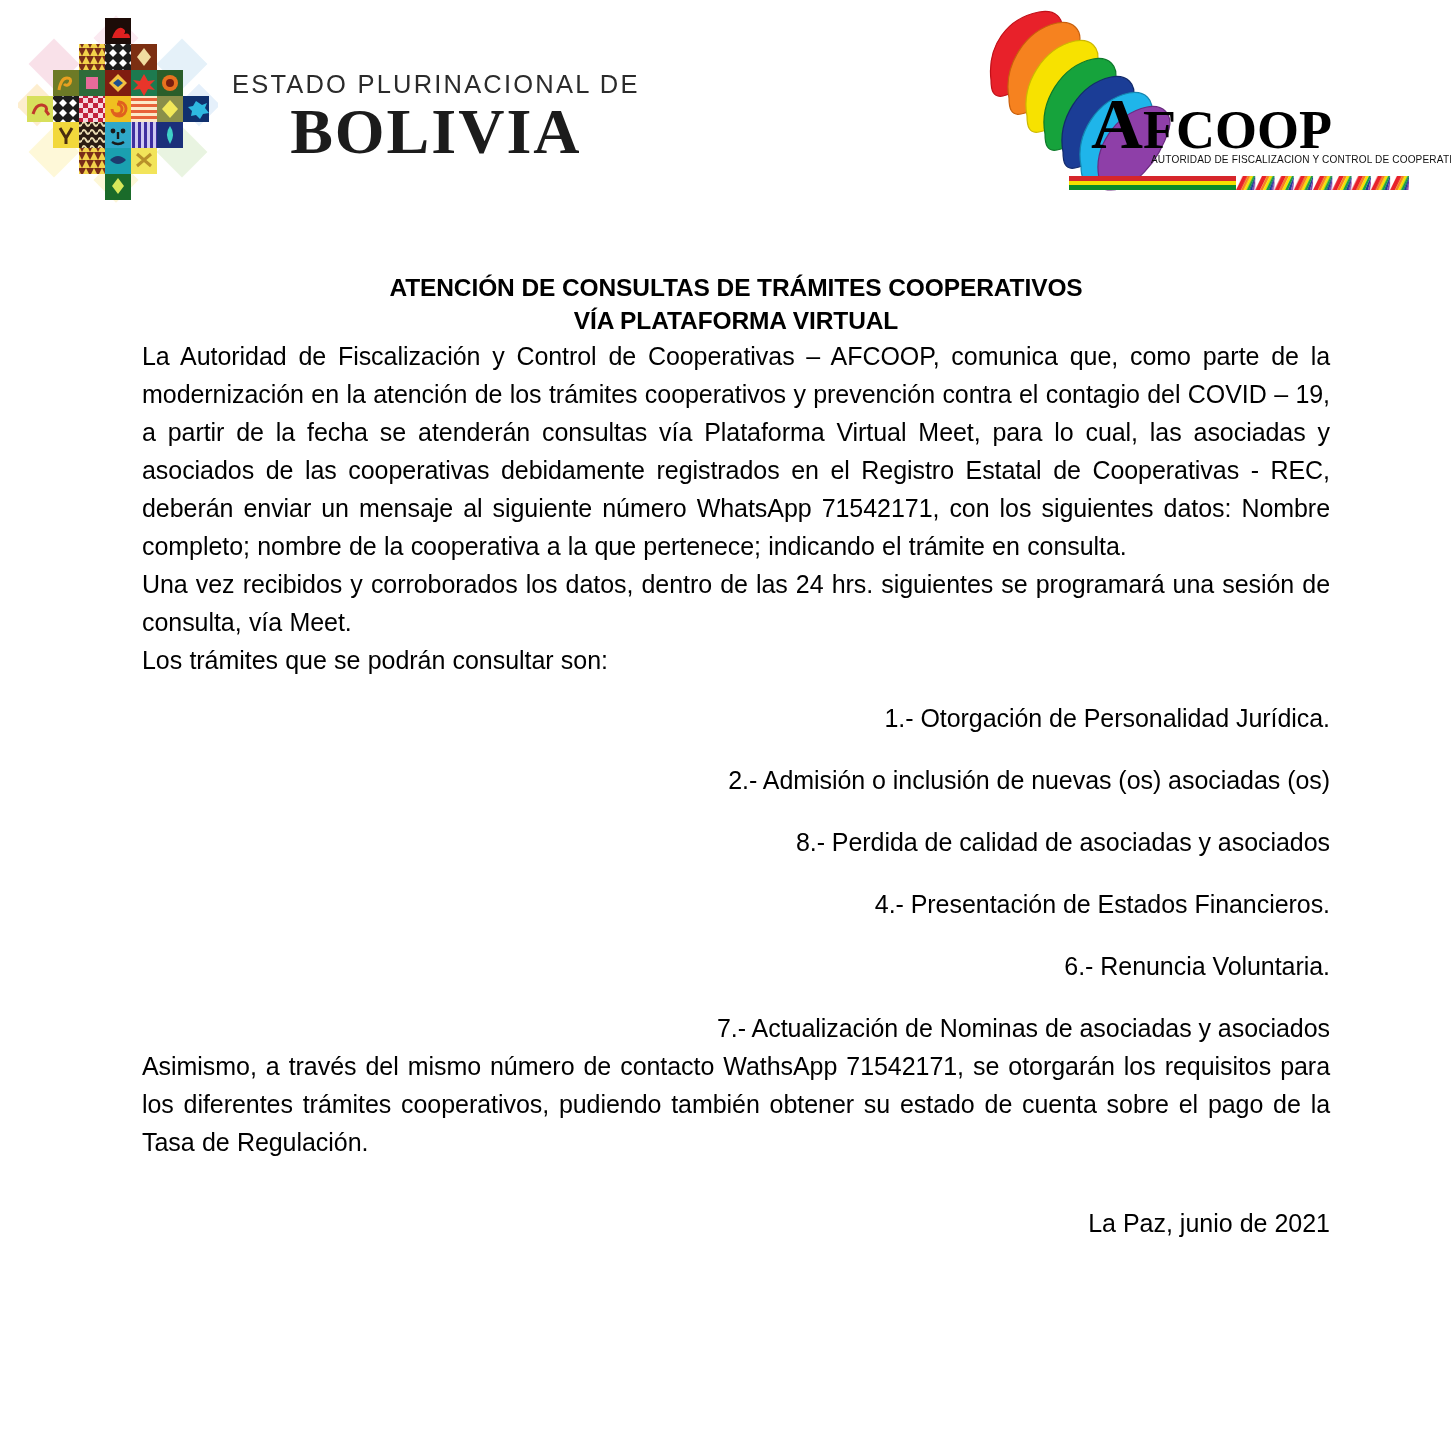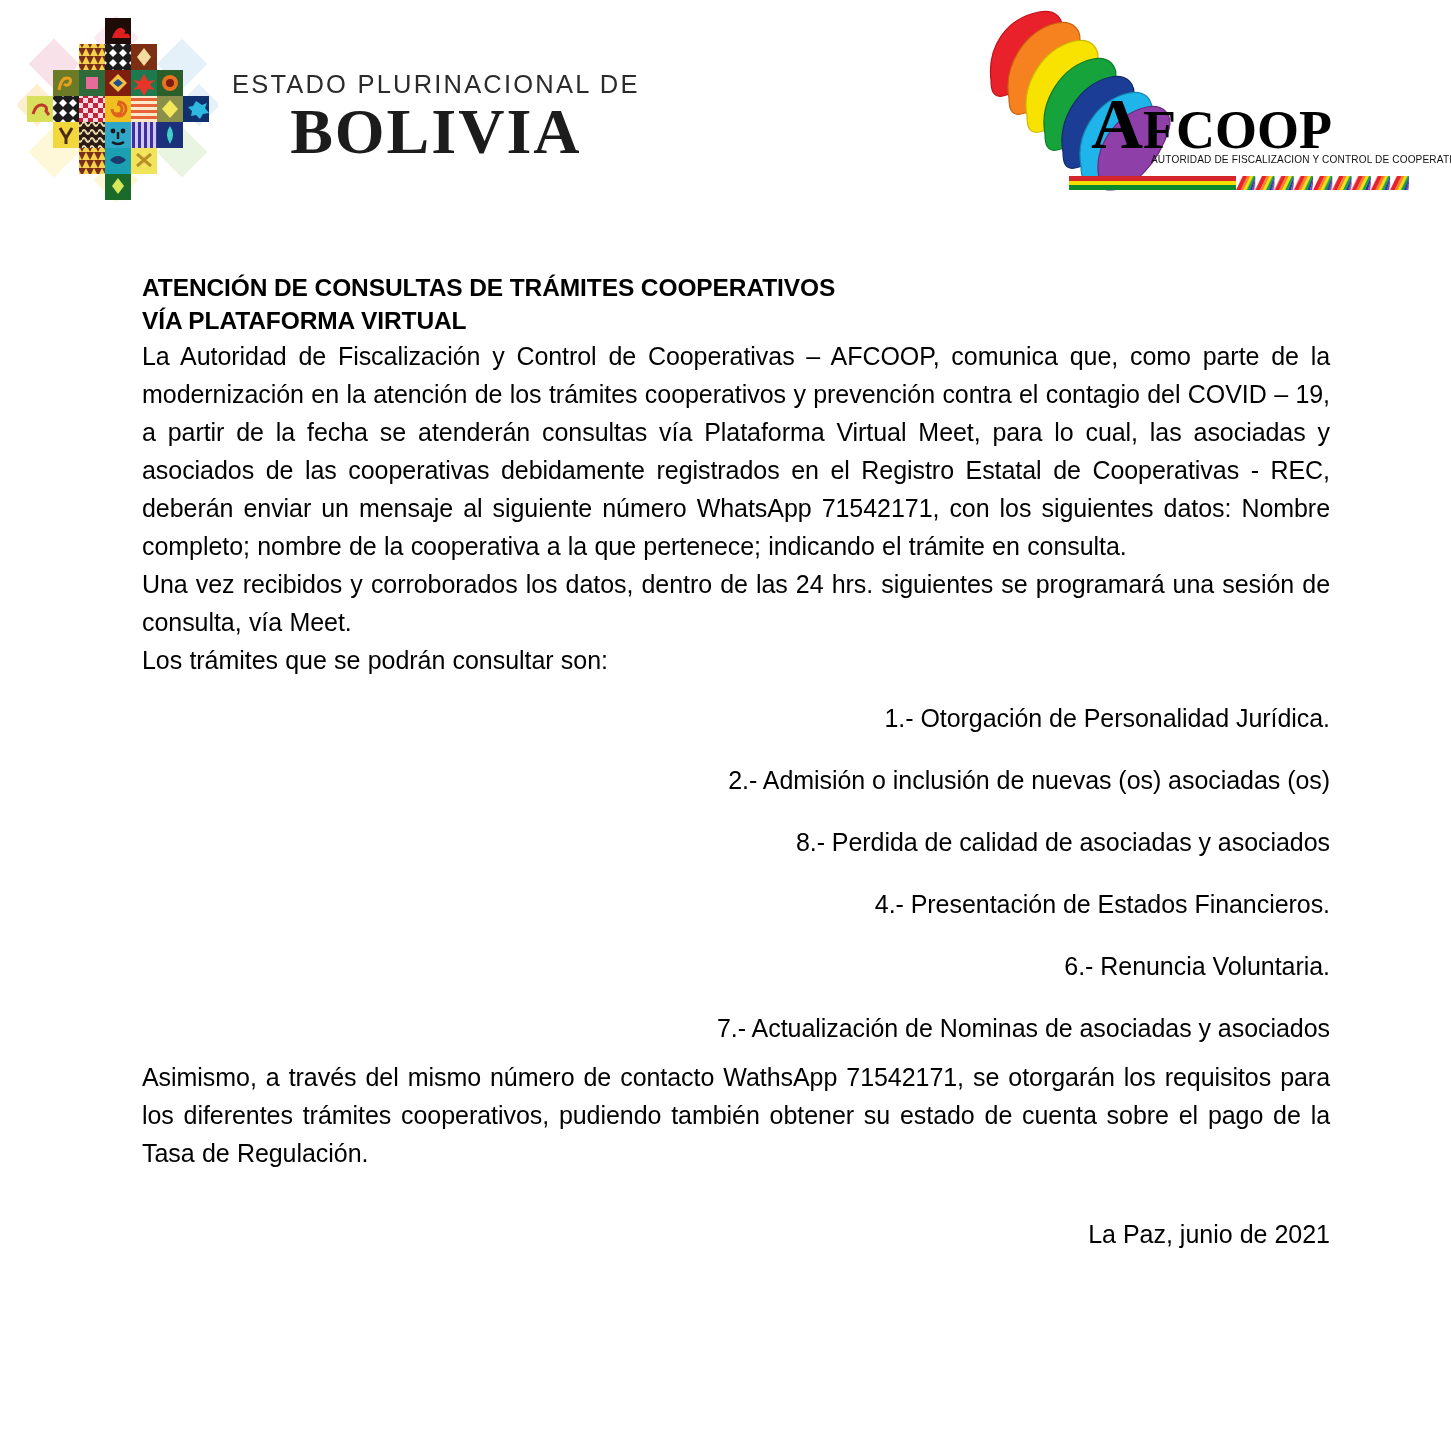--- a/index.html
+++ b/index.html
@@ -122,20 +122,21 @@
     height: 100%;
     overflow: hidden;
   }
 
   
   .doc {
     position: relative;
     padding: 0 121px 0 142px;
   }
   .doc-title {
+    text-align: center;
     font-weight: bold;
     font-size: 24.5px;
     line-height: 1.35;
     margin-top: 56px;
     margin-bottom: 0;
     letter-spacing: -0.1px;
   }
   .doc-title .t-line { display: block; }
 
   p.body-par {
@@ -158,21 +159,21 @@
     margin: 20px 0 0 0;
     padding: 0 0 0 200px;
   }
   ol.tramites li {
     font-size: 25px;
     line-height: 1.52;
     margin-bottom: 24px;
     text-align: right;
     letter-spacing: -0.05px;
   }
-  ol.tramites li:last-child { margin-bottom: 11px; }
+  ol.tramites li:last-child { margin-bottom: 0; }
 
   .signoff {
     text-align: right;
     font-size: 25px;
     line-height: 1.5;
     margin: 44px 0 0 0;
     padding-right: 0px;
   }
 </style>
 </head>

